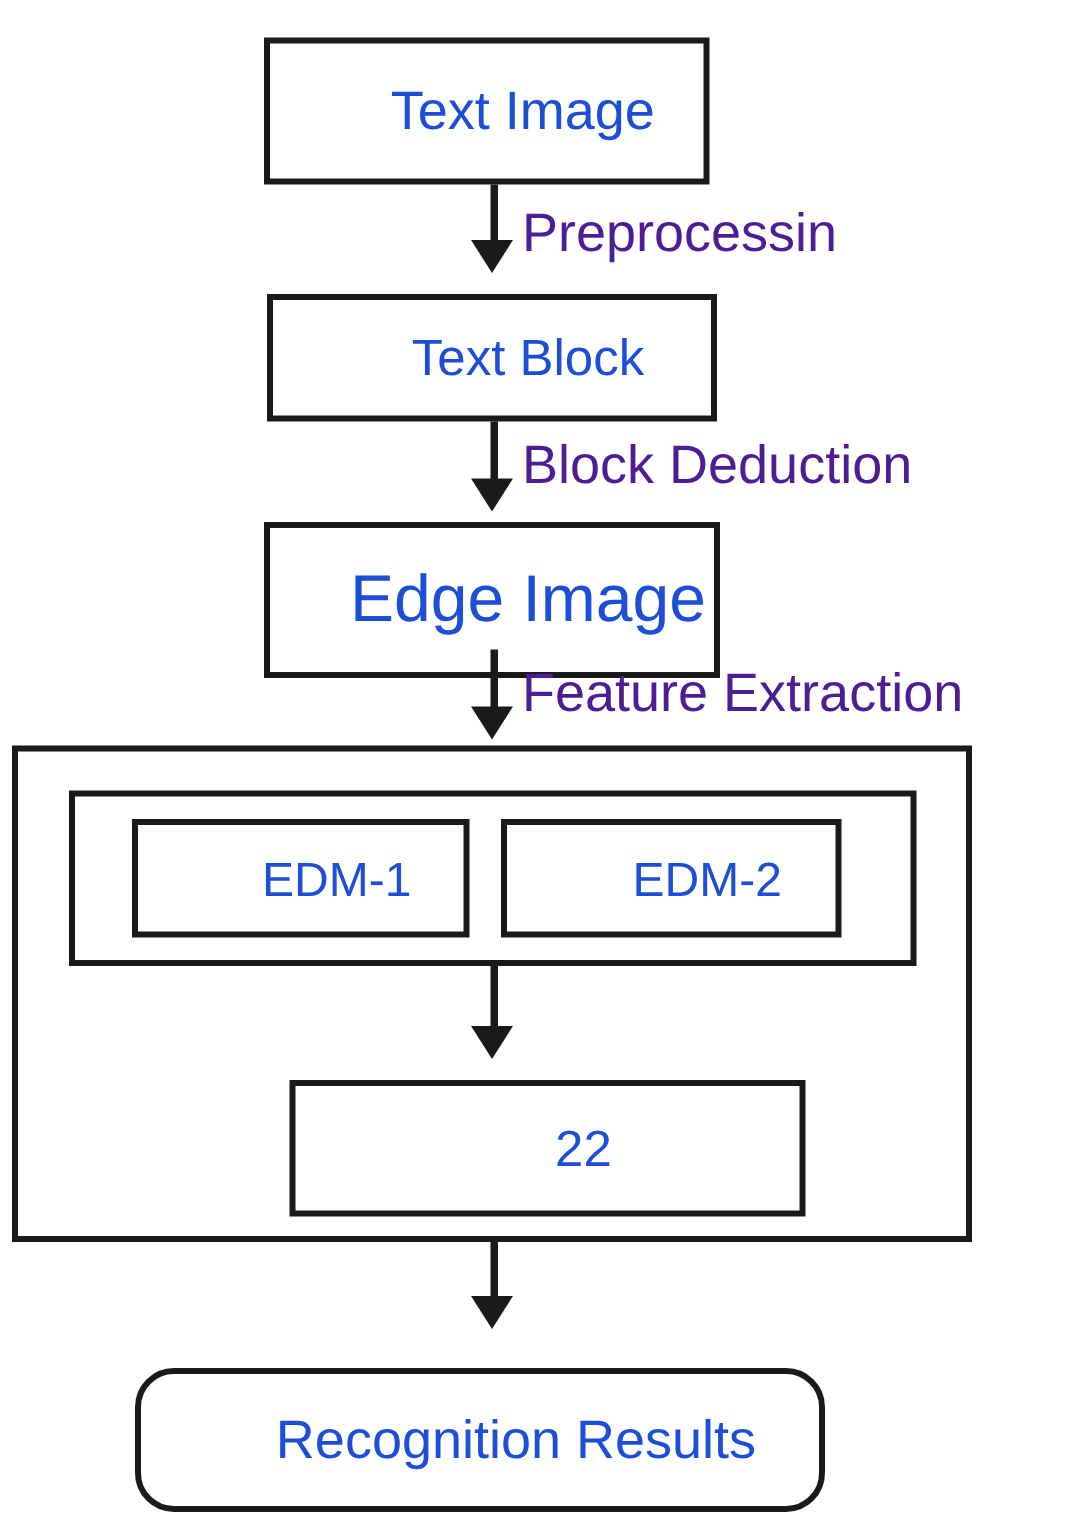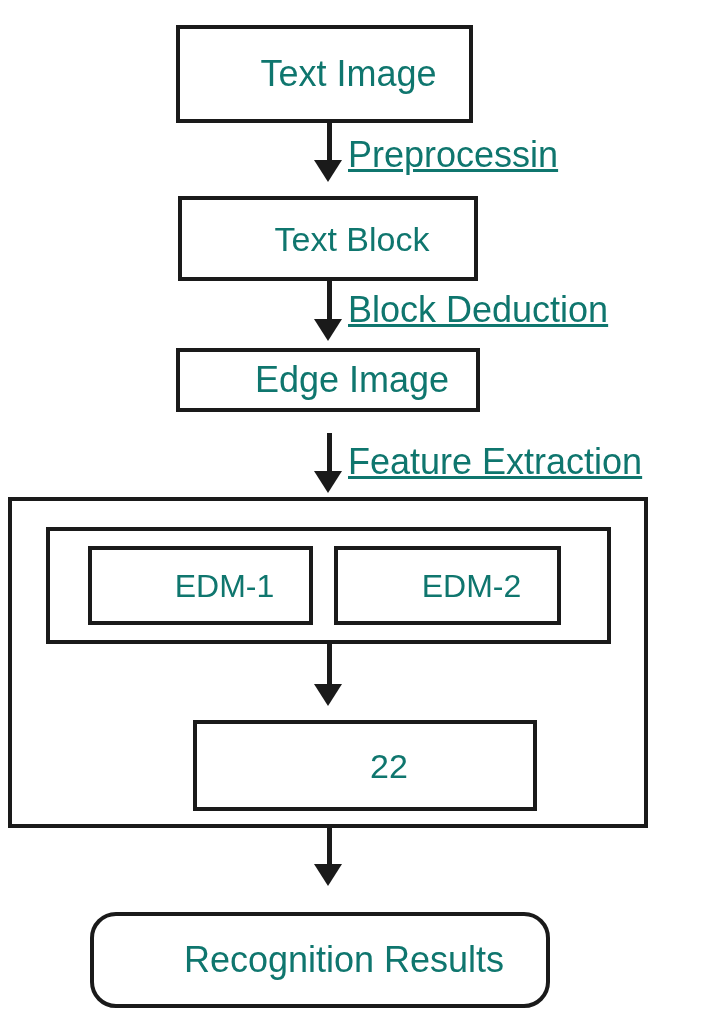--- a/index.html
+++ b/index.html
@@ -18,40 +18,40 @@
     overflow: hidden;
   }
   .node {
     position: absolute;
     box-sizing: border-box;
     border: 4px solid #1a1a1a;
     background: #ffffff;
     display: flex;
     align-items: center;
     justify-content: center;
-    color: #0f766e;
+    color: #1d4ed8;
     line-height: 1;
     white-space: nowrap;
     padding-left: 48px;
   }
   .container-box {
     position: absolute;
     box-sizing: border-box;
     border: 4px solid #1a1a1a;
     background: #ffffff;
   }
   .node-label {
     display: block;
     white-space: nowrap;
   }
 
   
   #box-text-image   { left:176px; top:25px;  width:297px; height:98px;  font-size:36px; }
   #box-text-block   { left:178px; top:196px; width:300px; height:85px;  font-size:34px; }
-  #box-edge-image   { left:176px; top:348px; width:304px; height:64px;  font-size:36px; }
+  #box-edge-image   { left:176px; top:348px; width:304px; height:104px;  font-size:44px; }
   #box-outer        { left:8px;   top:497px; width:640px; height:331px; }
   #box-inner        { left:46px;  top:527px; width:565px; height:117px; }
   #box-edm1         { left:88px;  top:546px; width:225px; height:79px;  font-size:32px; }
   #box-edm2         { left:334px; top:546px; width:227px; height:79px;  font-size:32px; }
   #box-fusion       { left:193px; top:720px; width:344px; height:91px;  font-size:34px; }
   #box-results      { left:90px;  top:912px; width:460px; height:96px;  font-size:36px;border-radius:26px; }
 
   
   .connector {
     position: absolute;
@@ -74,24 +74,23 @@
   #conn-3       { left:327px; top:433px; height:44px; }
   #arrow-3      { left:314px; top:471px; }
   #conn-4       { left:327px; top:644px; height:46px; }
   #arrow-4      { left:314px; top:684px; }
   #conn-5       { left:327px; top:828px; height:42px; }
   #arrow-5      { left:314px; top:864px; }
 
   
   .edge-label {
     position: absolute;
-    color: #0f766e;
+    color: #4c1d95;
     white-space: nowrap;
     line-height: 1;
-    text-decoration: underline;
   }
   #label-preprocessing { left:348px; top:137px; font-size:36px; }
   #label-edge-deduction{ left:348px; top:292px; font-size:36px; }
   #label-feature-extr  { left:348px; top:444px; font-size:36px;text-align:right; }
   #label-recognition   { left:348px; top:848px; font-size:36px; }
 </style>
 </head>
 <body>
 
 <div id="canvas">

